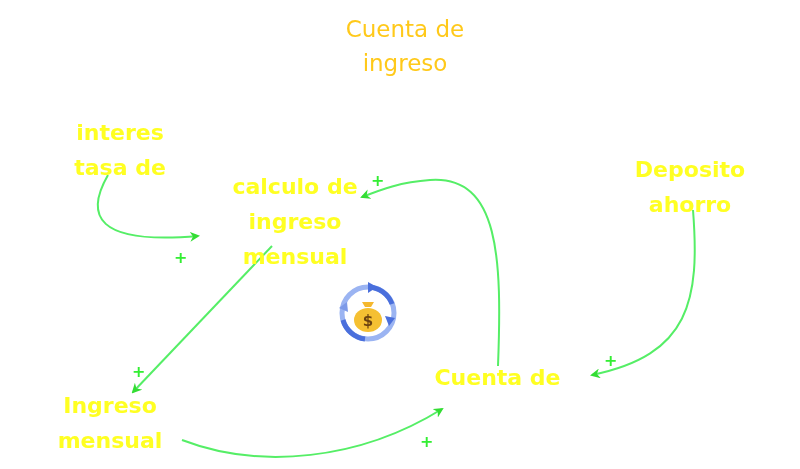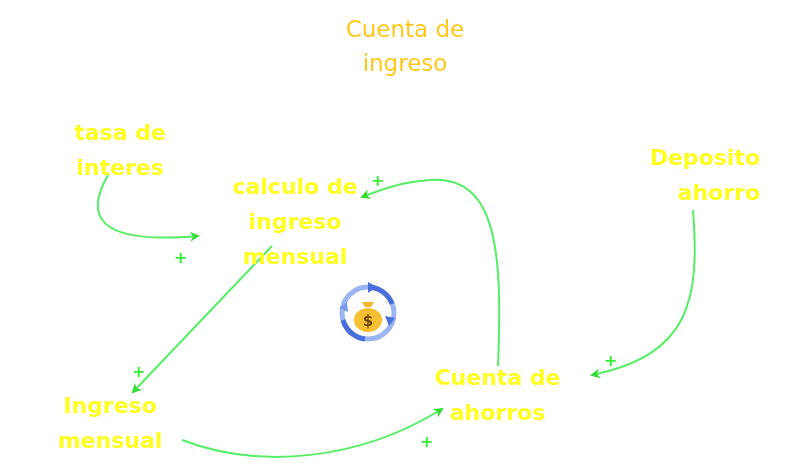--- a/index.html
+++ b/index.html
@@ -36,43 +36,42 @@
   </g>
 </svg>
 
 <div class="plus" style="left:174px; top:250px;">+</div>
 <div class="plus" style="left:371px; top:173px;">+</div>
 <div class="plus" style="left:132px; top:364px;">+</div>
 <div class="plus" style="left:604px; top:353px;">+</div>
 <div class="plus" style="left:420px; top:434px;">+</div>
 
 <div class="var" style="left:50px; top:115px; width:140px;">
+  <div>interes</div>
   <div>tasa de</div>
-  <div>interes</div>
 </div>
 
 <div class="var" style="left:220px; top:169px; width:150px;">
   <div>calculo de</div>
   <div>ingreso</div>
   <div>mensual</div>
 </div>
 
-<div class="var" style="left:620px; top:140px; width:140px;text-align:right;">
+<div class="var" style="left:620px; top:152px; width:140px;">
   <div>Deposito</div>
   <div>ahorro</div>
 </div>
 
 <div class="var" style="left:45px; top:388px; width:130px;">
   <div>Ingreso</div>
   <div>mensual</div>
 </div>
 
 <div class="var" style="left:425px; top:360px; width:145px;">
   <div>Cuenta de</div>
-  <div>ahorros</div>
 </div>
 
 <svg class="loop-icon" viewBox="0 0 66 66">
   <circle cx="33" cy="33" r="26" fill="none" stroke="#9bb4f2" stroke-width="5"></circle>
   <path d="M33,7 A26,26 0 0,1 57,24" fill="none" stroke="#4a6fdc" stroke-width="5"></path>
   <path d="M30,59 A26,26 0 0,1 8,40" fill="none" stroke="#4a6fdc" stroke-width="5"></path>
   <polygon points="33,2 42,7 33,13" fill="#4a6fdc"></polygon>
   <polygon points="60,38 54,46 50,36" fill="#4a6fdc"></polygon>
   <polygon points="4,28 12,22 13,32" fill="#7d9ae8"></polygon>
   <path d="M27,22 L39,22 L36,27 L30,27 Z" fill="#f5b82e"></path>

